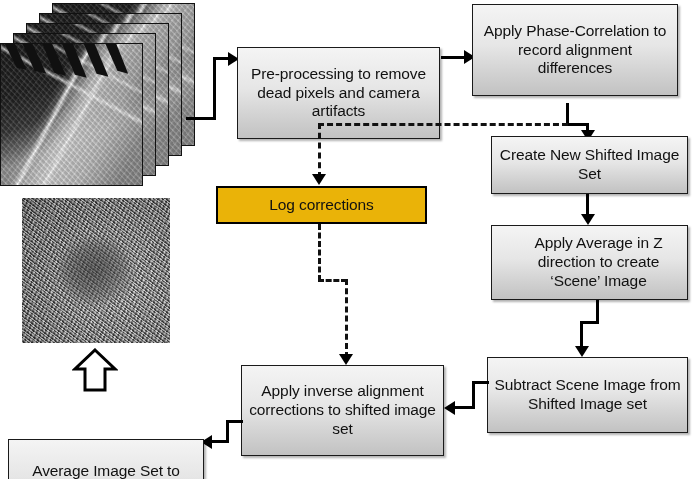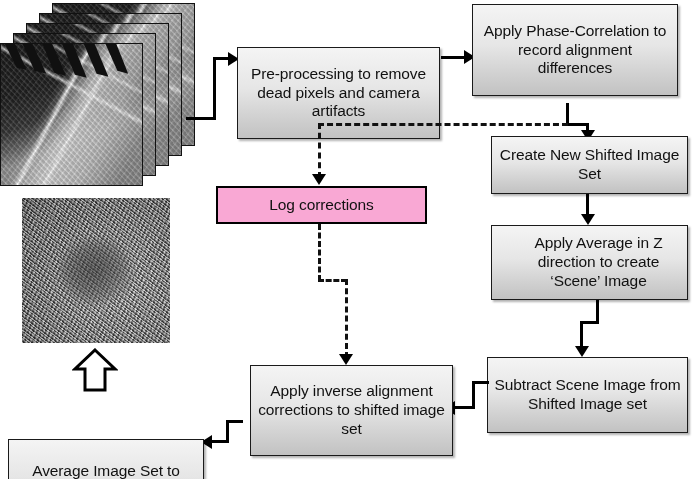--- a/index.html
+++ b/index.html
@@ -29,21 +29,21 @@
     align-items: center;
     justify-content: center;
     text-align: center;
     color: #111111;
     font-size: 15.5px;
     line-height: 1.22;
     letter-spacing: -0.1px;
     padding: 2px 6px;
   }
   .box.plain {
-    background: #f9a8d4;
+    background: #eab308;
     border: 2.5px solid #000000;
     box-shadow: none;
   }
   .box span { display: block; width: 100%; }
 
   
   .seg {
     position: absolute;
     background: #000000;
   }
@@ -255,21 +255,21 @@
 
   <div class="box" style="left:487px; top:357px; width:201px; height:76px;">
     <span>Subtract Scene Image from Shifted Image set</span>
   </div>
 
   <div class="seg v" style="left:472px; top:381px; height:28px;"></div>
   <div class="seg h" style="left:472px; top:381px; width:17px;"></div>
   <div class="seg h" style="left:452px; top:406px; width:23px;"></div>
   <div class="arrow left" style="left:444px; top:400.5px;"></div>
 
-  <div class="box" style="left:250px; top:365px; width:203px; height:91px;">
+  <div class="box" style="left:241px; top:365px; width:203px; height:91px;">
     <span>Apply inverse alignment corrections to shifted image set</span>
   </div>
 
   <div class="seg v" style="left:226px; top:420px; height:23px;"></div>
   <div class="seg h" style="left:226px; top:420px; width:17px;"></div>
   <div class="seg h" style="left:210px; top:440px; width:19px;"></div>
   <div class="arrow left" style="left:201px; top:434.5px;"></div>
 
   <div class="box" style="left:8px; top:403px; width:196px; height:84px;margin-top:36px;">
     <span>Average Image Set to produce Flat Field</span>

